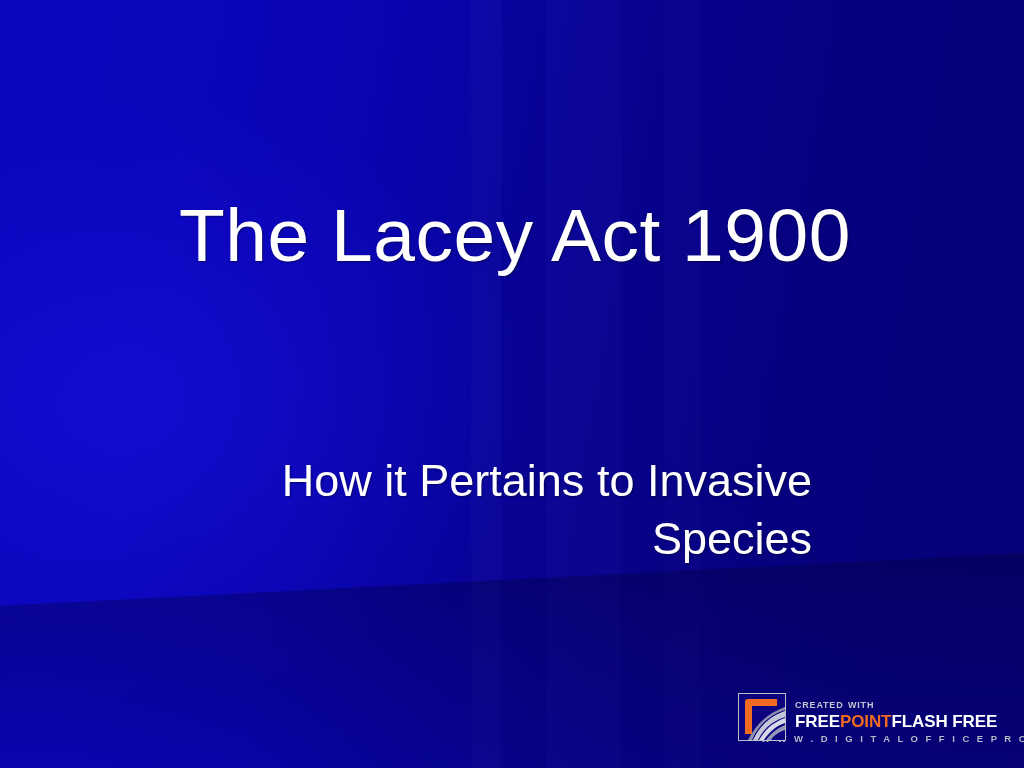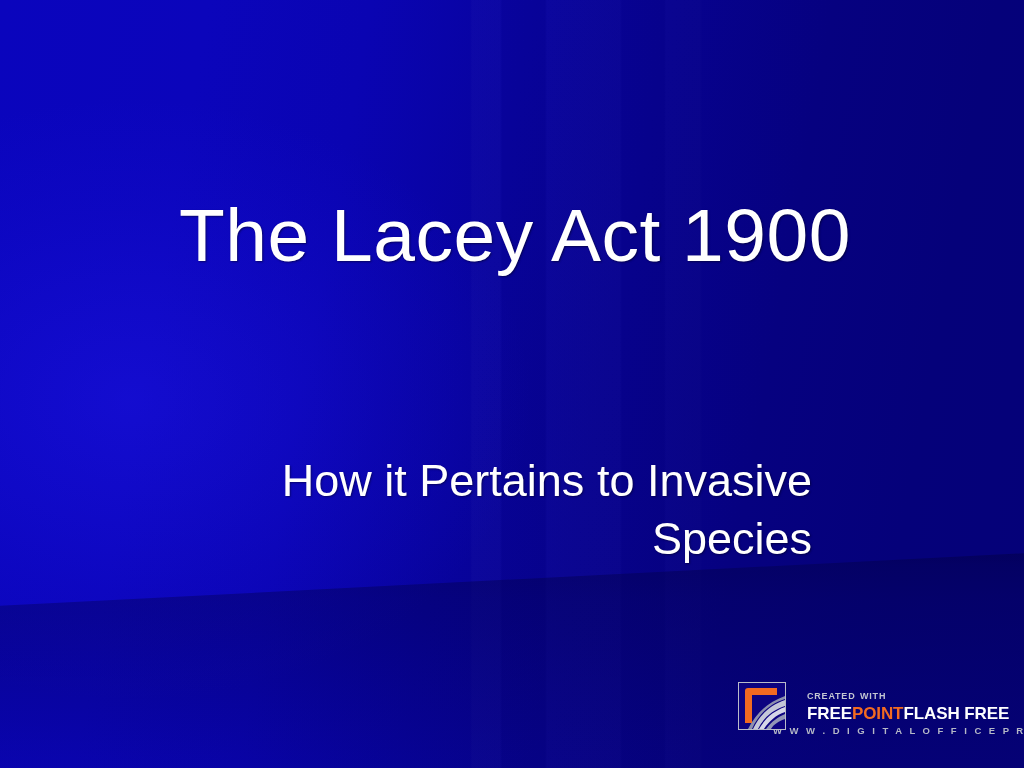--- a/index.html
+++ b/index.html
@@ -123,22 +123,21 @@
   }
 
   
   #watermark {
     position: absolute;
     left: 738px;
     top: 680px;
     width: 280px;
     height: 72px;
     display: flex;
-    align-items: flex-start;
-    gap: 12px;
+    align-items: center;
   }
   #wm-logo {
     position: relative;
     width: 48px;
     height: 48px;
     flex: 0 0 48px;
     margin-top: 2px;
     box-sizing: border-box;
     border: 1px solid #b9bcc9;
     background: #0d0380;

